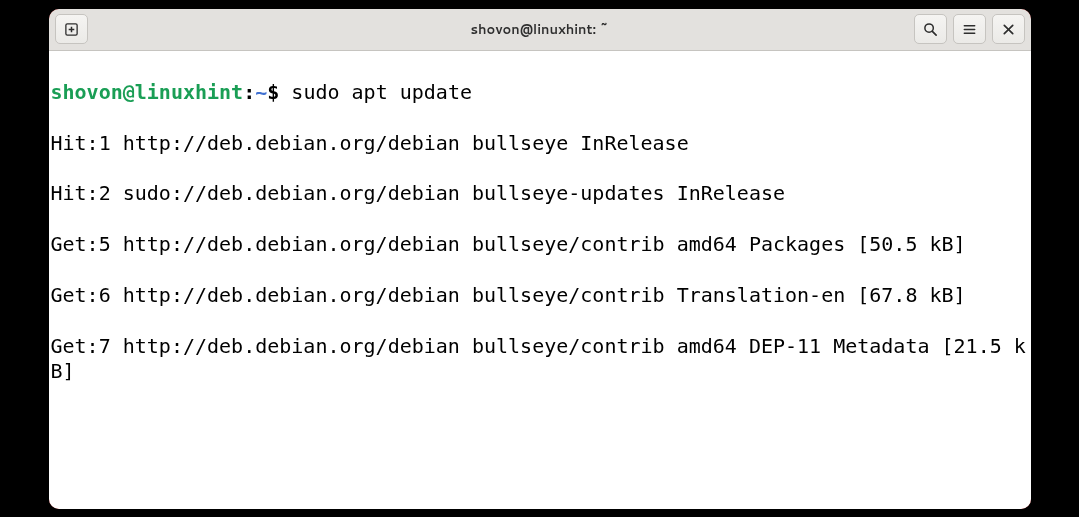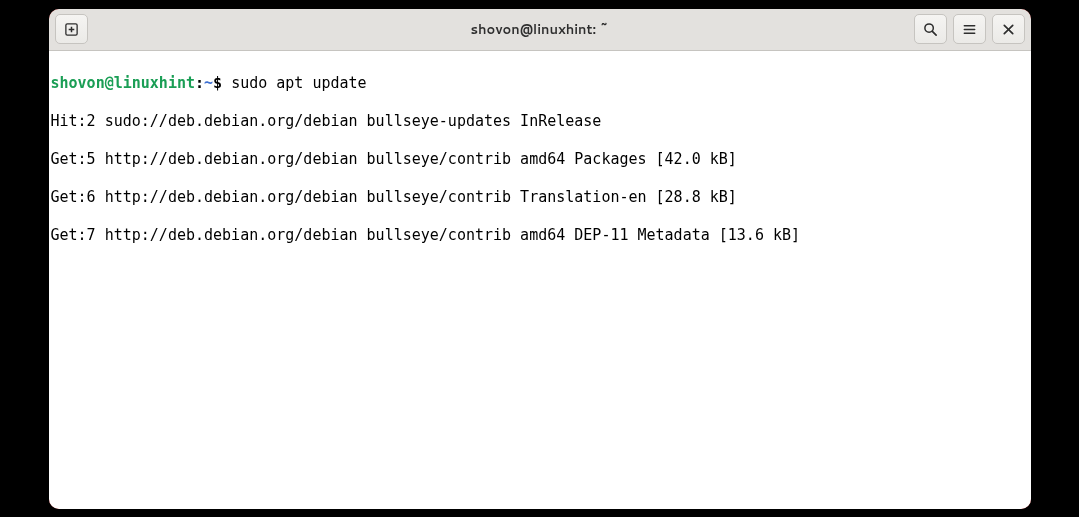--- a/index.html
+++ b/index.html
@@ -59,21 +59,21 @@
       align-items: center;
       justify-content: center;
       cursor: pointer;
       color: #2e2e2e;
     }
     .tb-btn svg { width: 15px; height: 15px; }
     .terminal-body {
       flex: 1;
       background: #ffffff;
       padding: 4px 0 0 2px;
-      font-size: 15px;
+      font-size: 20px;
       line-height: 1.27;
       font-family: "DejaVu Sans Mono", "Liberation Mono", monospace;
       color: #000;
       white-space: pre-wrap;
       word-break: break-all;
       overflow: hidden;
     }
     .line { display: block; }
     .prompt-user { color: #1a9e55; font-weight: bold; }
     .prompt-colon { color: #000; font-weight: bold; }
@@ -115,24 +115,25 @@
         <svg viewBox="0 0 16 16">
           <line x1="3.5" y1="3.5" x2="12.5" y2="12.5" stroke="#2e2e2e" stroke-width="1.8" stroke-linecap="round"></line>
           <line x1="12.5" y1="3.5" x2="3.5" y2="12.5" stroke="#2e2e2e" stroke-width="1.8" stroke-linecap="round"></line>
         </svg>
       </div>
     </div>
   </div>
 
   <div class="terminal-body">
 <span class="line"><span class="prompt-user">shovon@linuxhint</span><span class="prompt-colon">:</span><span class="prompt-path">~</span><span class="prompt-dollar">$</span> <span class="cmd">sudo apt update</span></span>
+<span class="line out">Hit:1 http://deb.debian.org/debian bullseye InRelease</span>
 <span class="line out">Hit:2 sudo://deb.debian.org/debian bullseye-updates InRelease</span>
-<span class="line out">Get:5 http://deb.debian.org/debian bullseye/contrib amd64 Packages [42.0 kB]</span>
-<span class="line out">Get:6 http://deb.debian.org/debian bullseye/contrib Translation-en [28.8 kB]</span>
-<span class="line out">Get:7 http://deb.debian.org/debian bullseye/contrib amd64 DEP-11 Metadata [13.6 kB]</span>
+<span class="line out">Get:5 http://deb.debian.org/debian bullseye/contrib amd64 Packages [50.5 kB]</span>
+<span class="line out">Get:6 http://deb.debian.org/debian bullseye/contrib Translation-en [67.8 kB]</span>
+<span class="line out">Get:7 http://deb.debian.org/debian bullseye/contrib amd64 DEP-11 Metadata [21.5 kB]</span>
 
 
 
 
 
 
 
 
   </div>
 </div>

